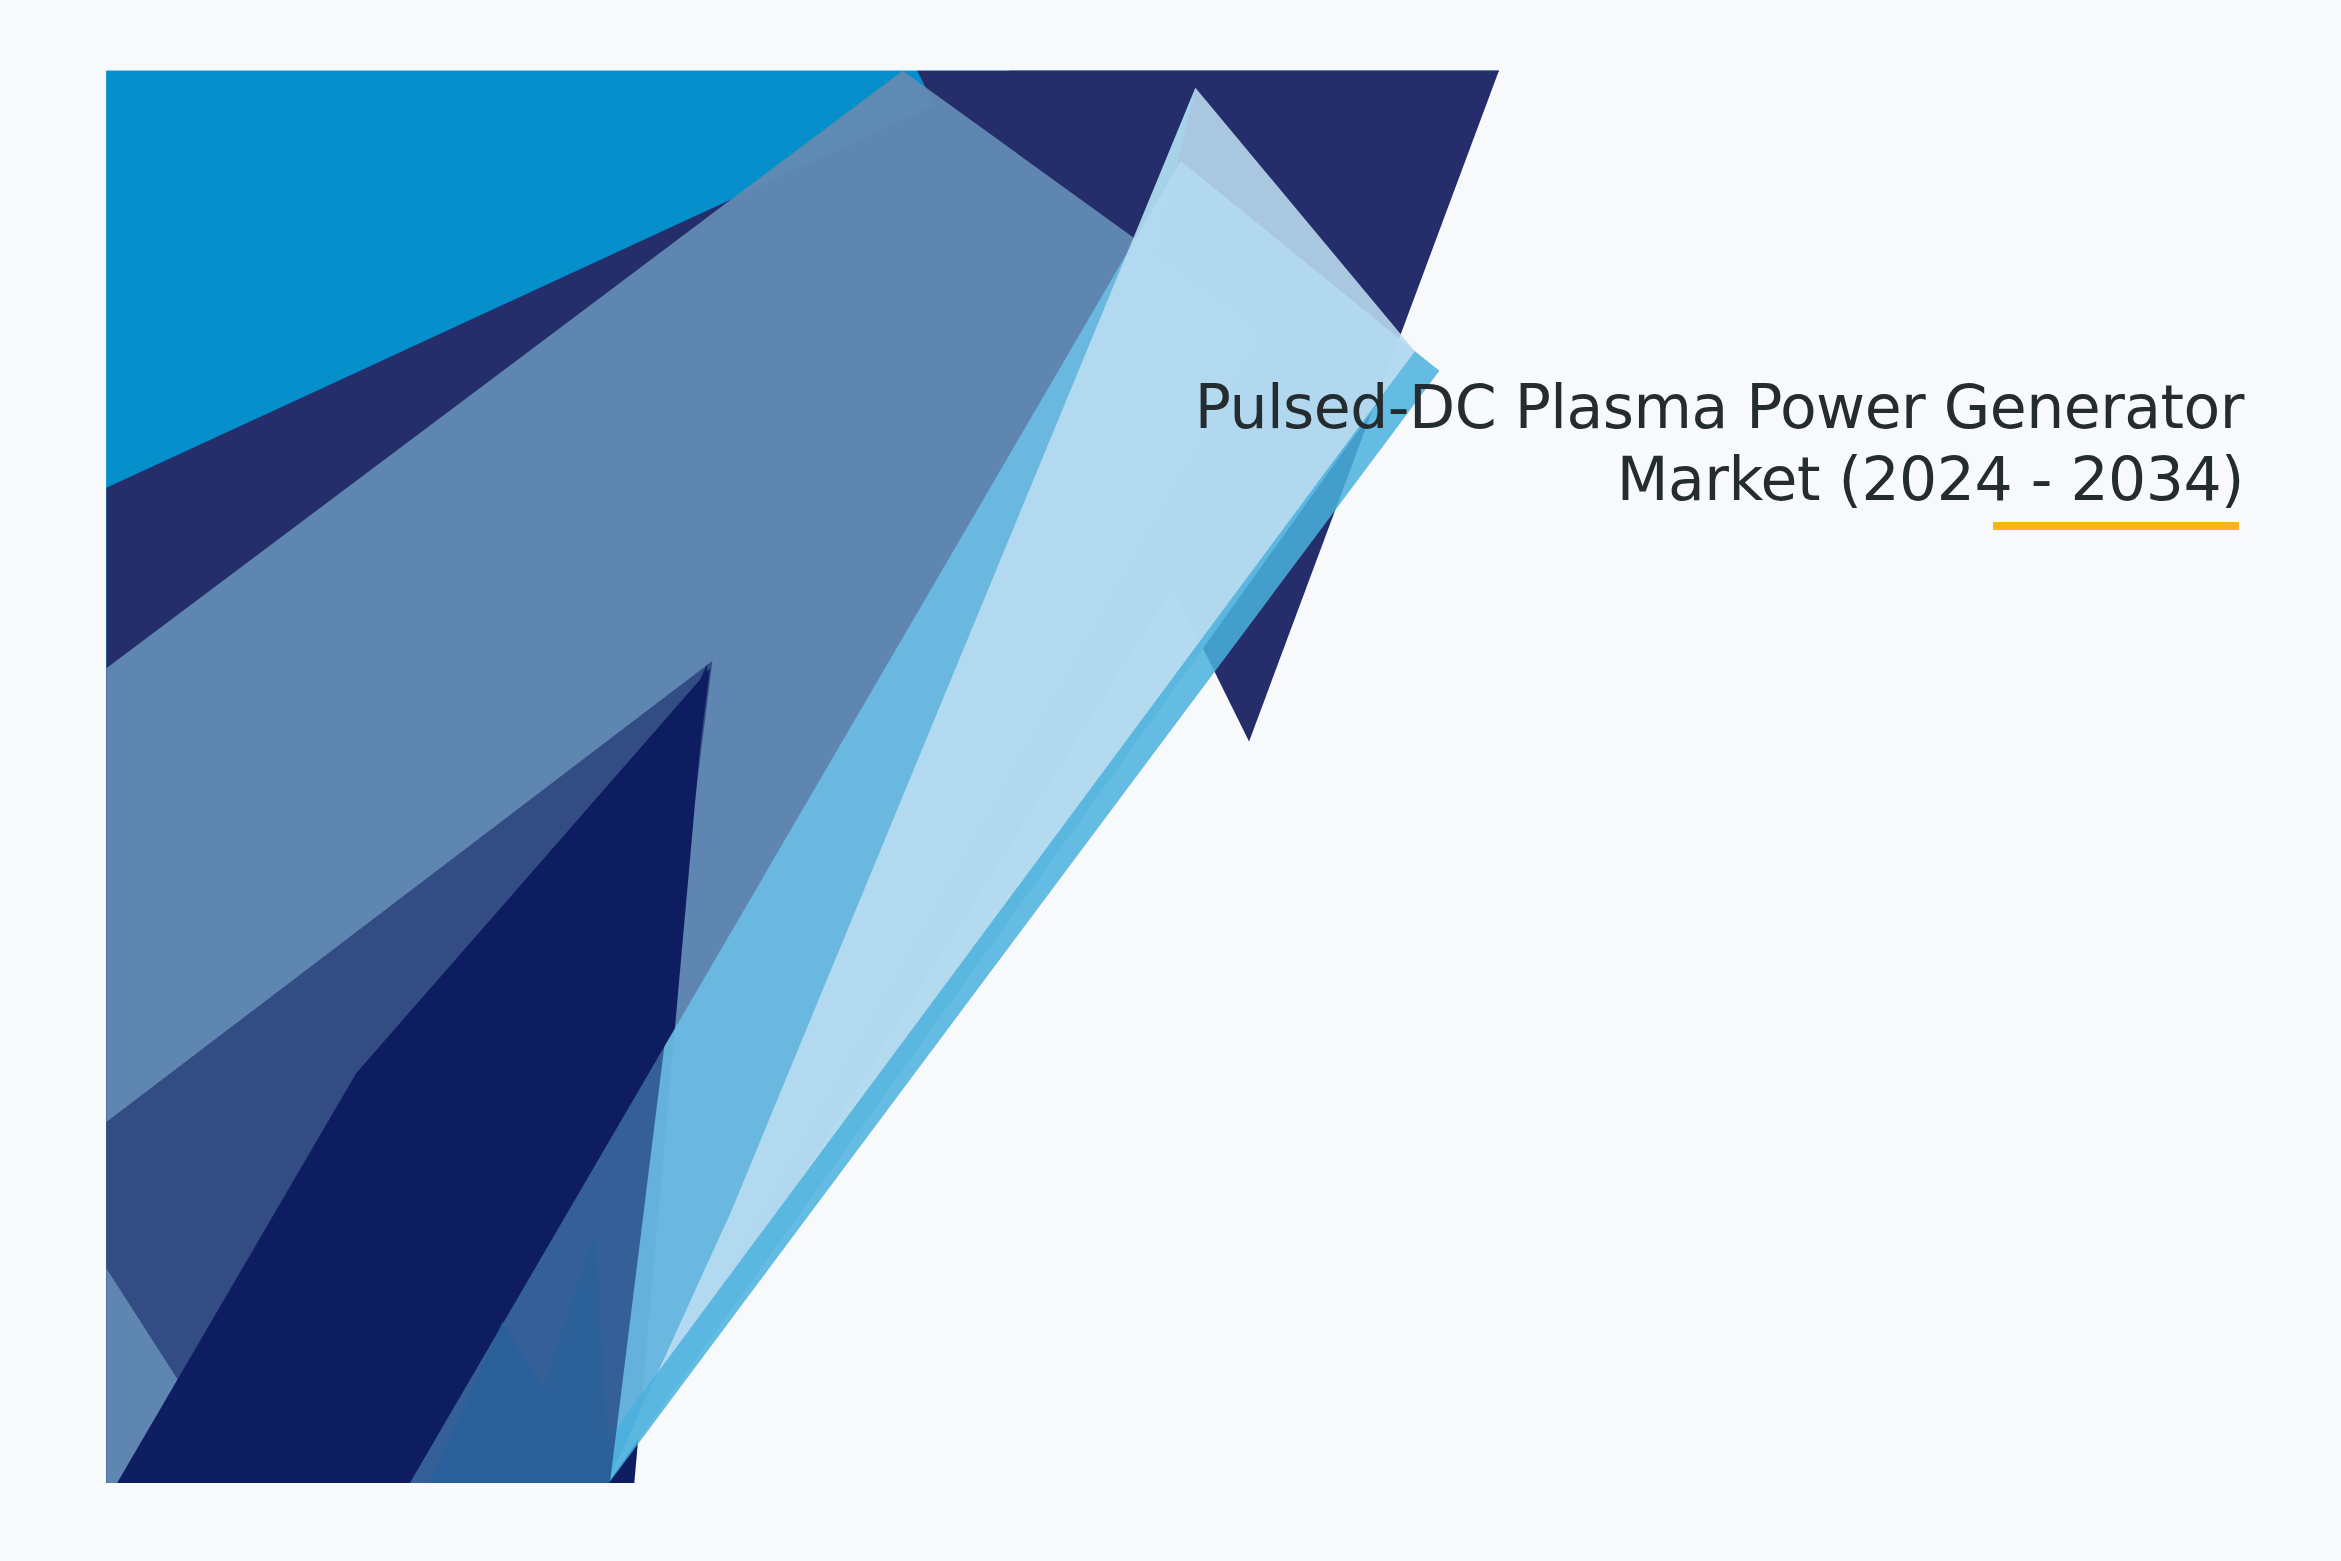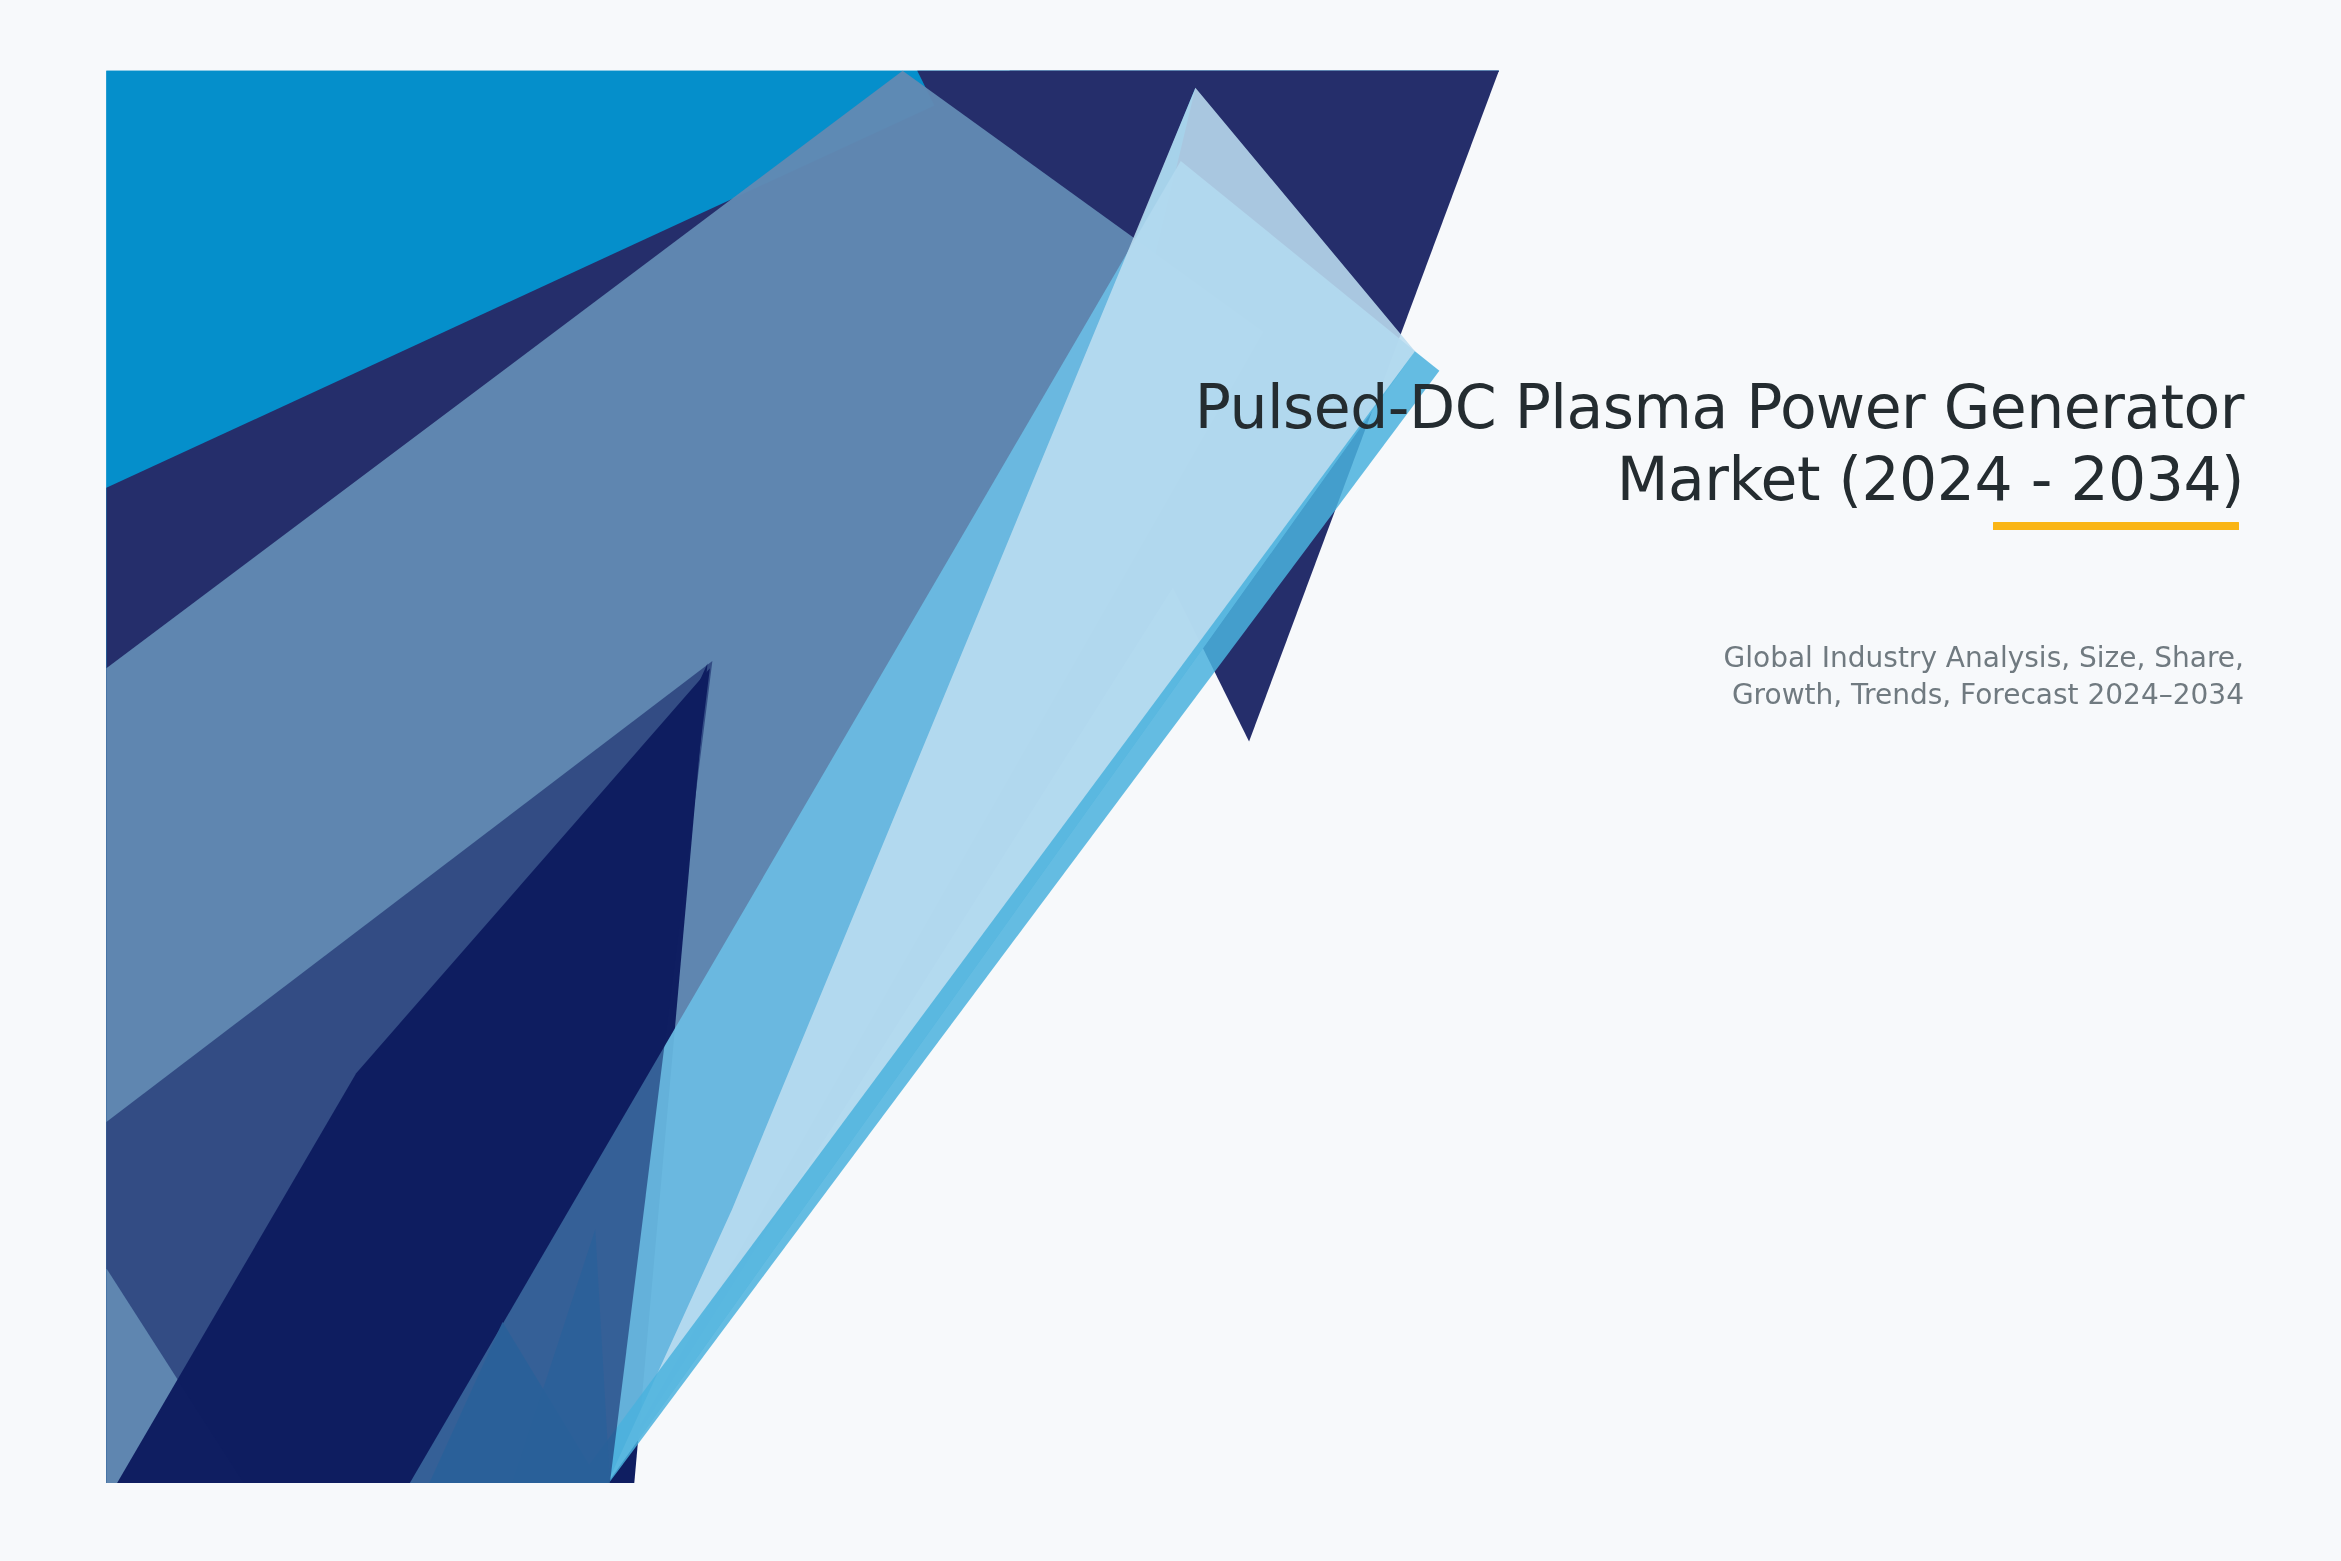--- a/index.html
+++ b/index.html
@@ -113,19 +113,15 @@
 
   </svg>
 
   <div class="title-block">
     <h1 class="cover-title">Pulsed-DC Plasma Power Generator
 Market (2024 - 2034)</h1>
   </div>
 
   <div class="accent-rule"></div>
 
-  <div class="subtitle-block">
-    <p class="cover-subtitle">Global Industry Analysis, Size, Share,
-Growth, Trends, Forecast 2024–2034</p>
-  </div>
 
 </div>
 
 
 </body></html>

